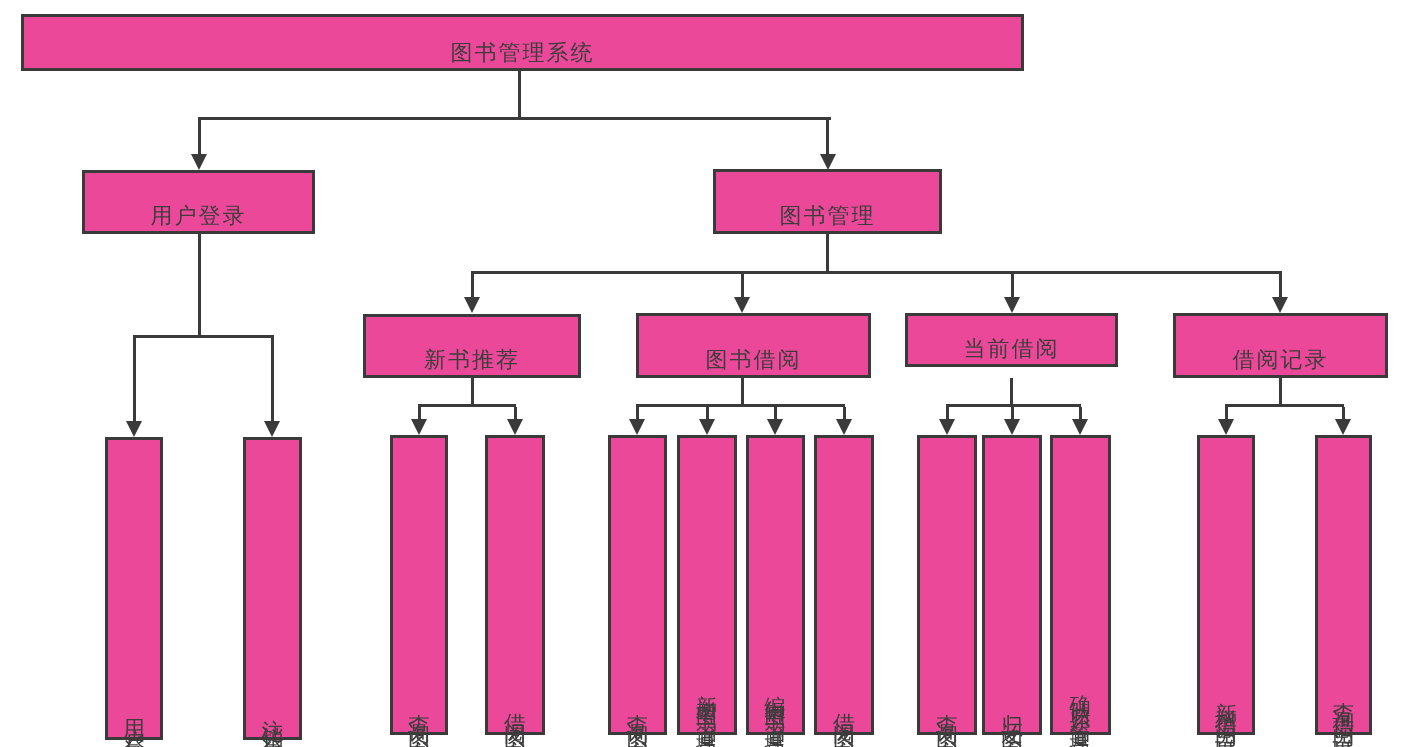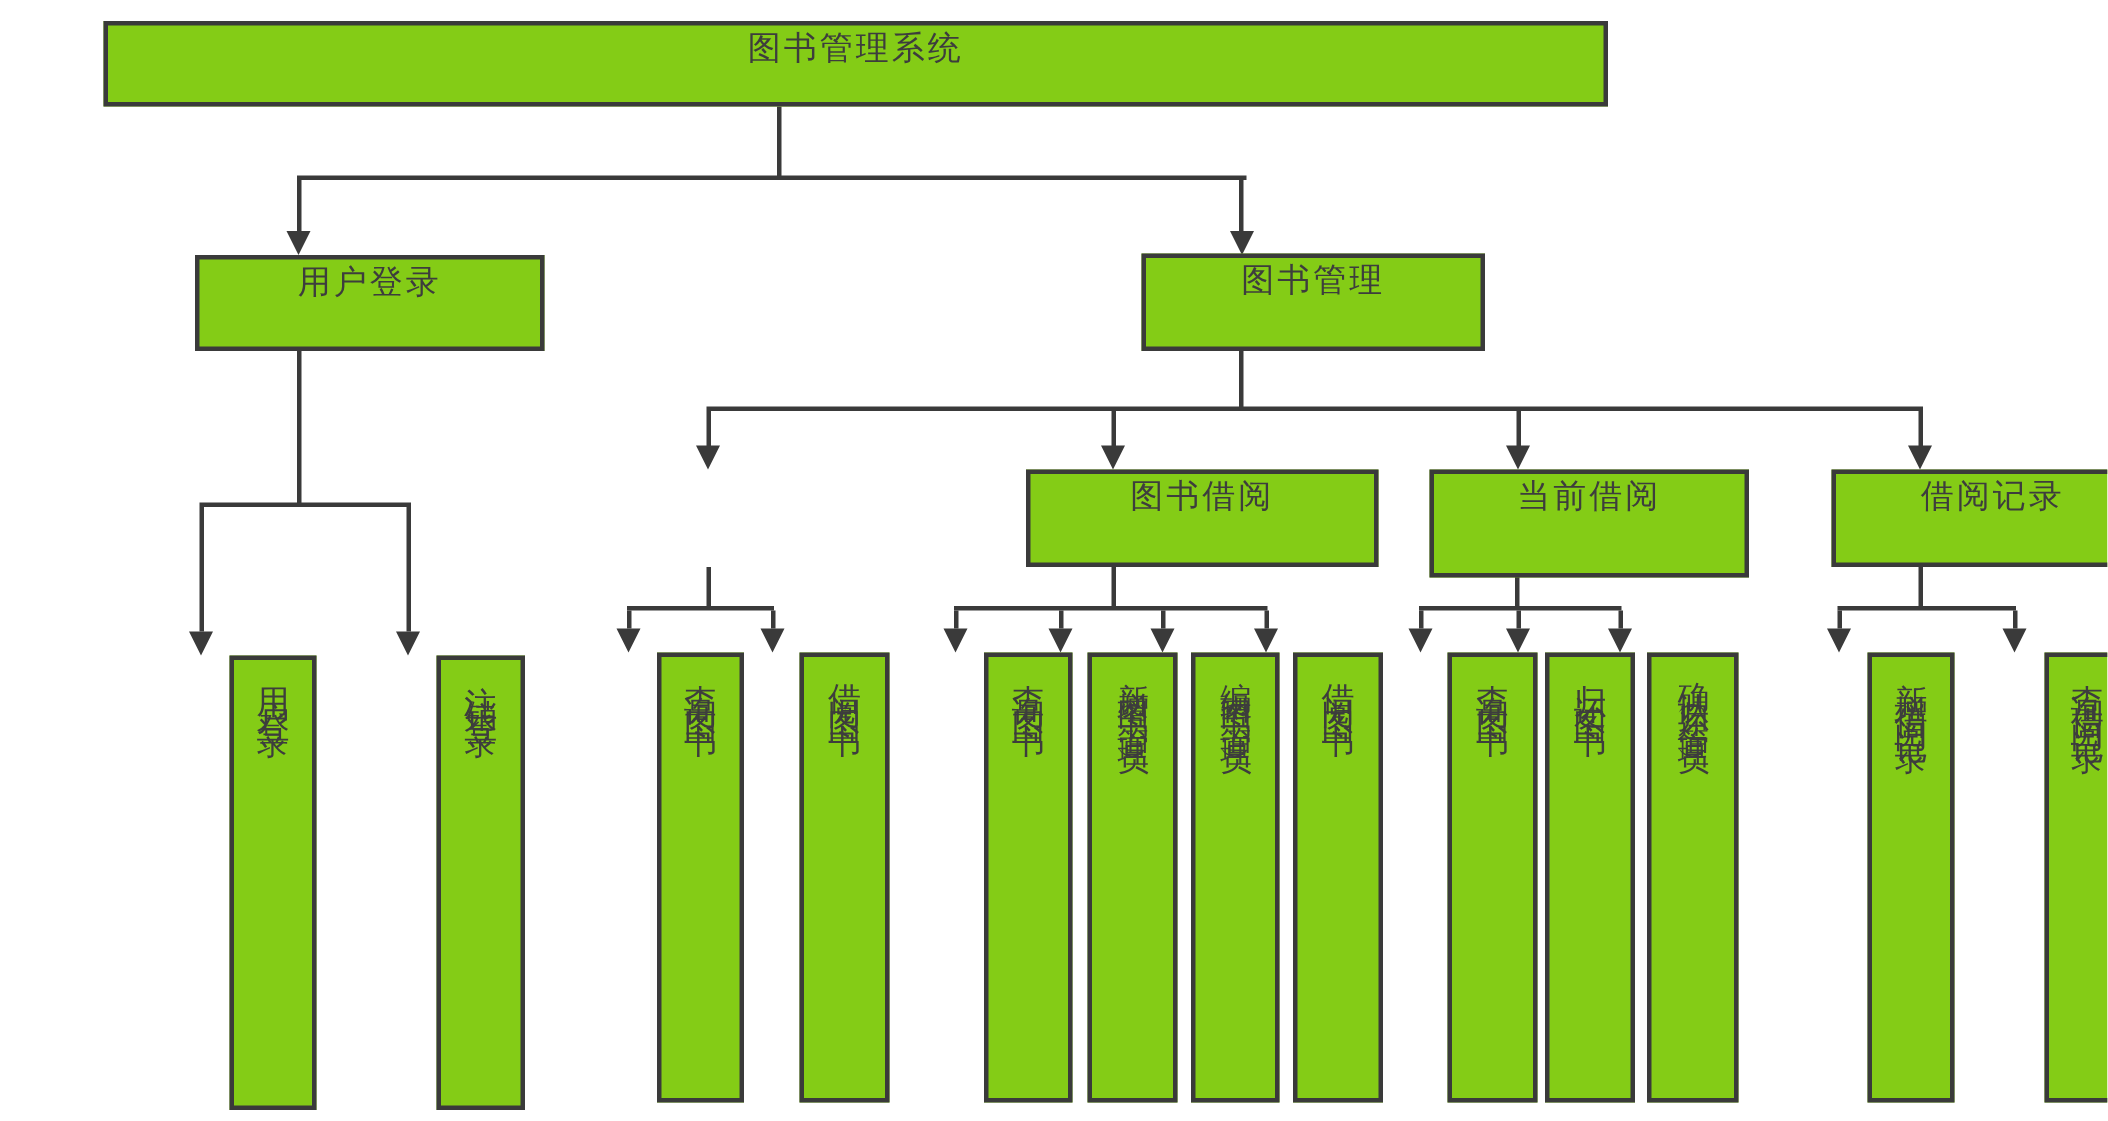--- a/index.html
+++ b/index.html
@@ -7,28 +7,27 @@
     --text:#3d3d3d;
     --wm:#b0b0b0;
   }
   html,body{margin:0;padding:0;background:#fff;}
   body{font-family:"Liberation Sans","DejaVu Sans",sans-serif;}
   #stage{position:relative;width:1405px;height:747px;background:#fff;overflow:hidden;}
 
   .box{
     position:absolute;
     border:3px solid var(--line);
-    background:#84cc16;
+    background:#ec4899;
     box-sizing:border-box;
-    display:flex;align-items:flex-start;justify-content:center;
+    display:flex;align-items:flex-end;justify-content:center;
     color:var(--text);
     font-size:22px;
     letter-spacing:2px;
     z-index:2;
-    margin-left:48px;
   }
   .leaf{z-index:2;}
   .vtext{
     writing-mode:vertical-rl;
     text-orientation:mixed;
     letter-spacing:9px;
     line-height:1;
   }
   .ls-l{letter-spacing:6px;font-size:21px;}
   .ls-m{letter-spacing:8px;}
@@ -85,24 +84,27 @@
   <div class="hl" style="left:471px;top:271px;width:811px;"></div>
   <div class="vl" style="left:471px;top:274px;height:25px;"></div>
   <div class="ah" style="left:464px;top:297px;"></div>
   <div class="vl" style="left:741px;top:274px;height:25px;"></div>
   <div class="ah" style="left:734px;top:297px;"></div>
   <div class="vl" style="left:1011px;top:274px;height:25px;"></div>
   <div class="ah" style="left:1004px;top:297px;"></div>
   <div class="vl" style="left:1279px;top:274px;height:25px;"></div>
   <div class="ah" style="left:1272px;top:297px;"></div>
 
+  <div class="box" style="left:363px;top:314px;width:218px;height:64px;">
+    <span>新书推荐</span>
+  </div>
   <div class="box" style="left:636px;top:313px;width:235px;height:65px;">
     <span>图书借阅</span>
   </div>
-  <div class="box" style="left:905px;top:313px;width:213px;height:72px;">
+  <div class="box" style="left:905px;top:313px;width:213px;height:54px;">
     <span>当前借阅</span>
   </div>
   <div class="box" style="left:1173px;top:313px;width:215px;height:65px;">
     <span>借阅记录</span>
   </div>
 
   <div class="vl" style="left:471px;top:378px;height:28px;"></div>
   <div class="hl" style="left:418px;top:404px;width:98px;"></div>
   <div class="vl" style="left:418px;top:407px;height:12px;"></div>
   <div class="ah" style="left:411px;top:419px;"></div>

